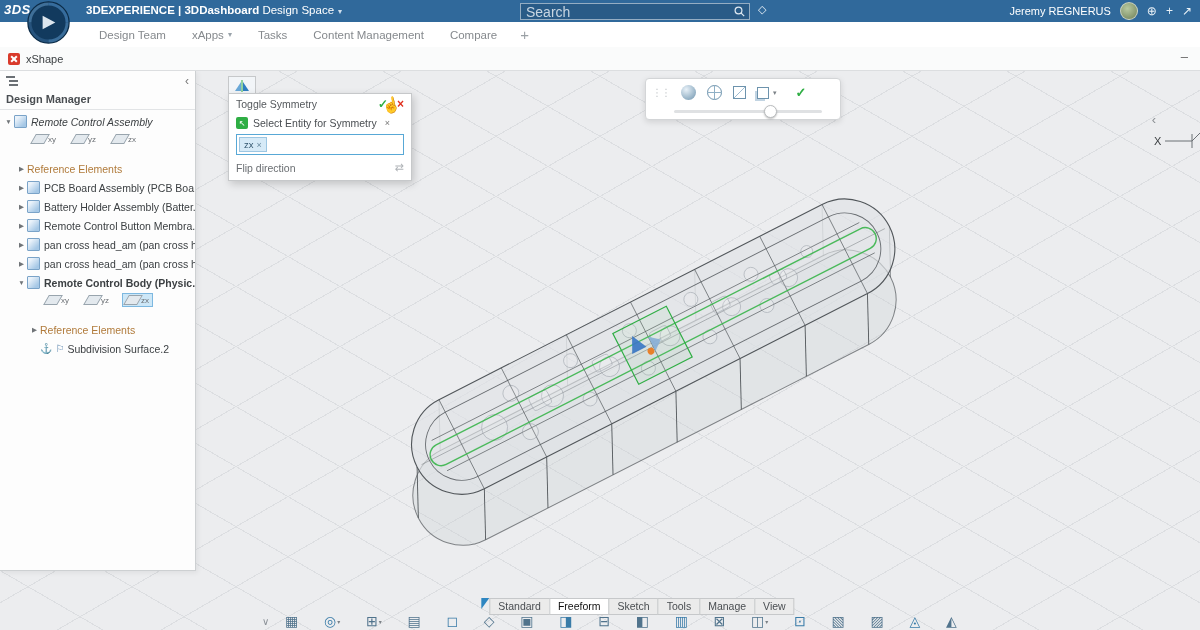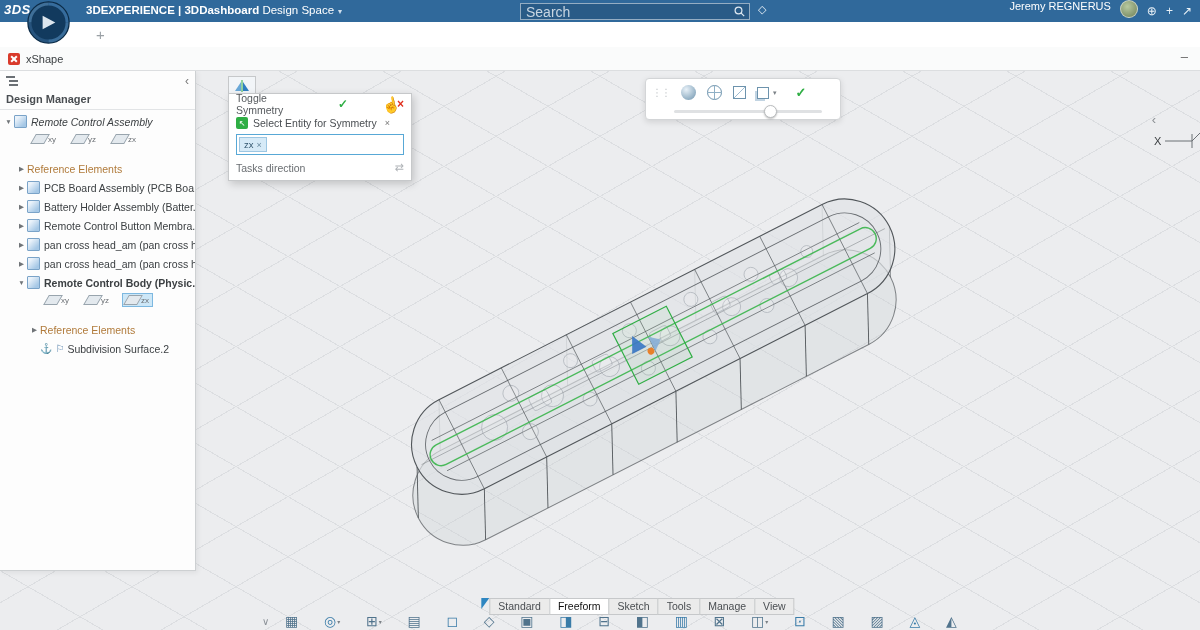--- a/index.html
+++ b/index.html
@@ -15,21 +15,21 @@
   .tb-title .b{font-weight:bold;}
   .tb-caret{font-size:8px;margin-left:4px;color:#cfe0ee;}
   .searchwrap{position:absolute;left:520px;top:3px;width:228px;height:15px;
         border:1px solid rgba(255,255,255,.5);background:rgba(0,0,0,.13);
         display:flex;align-items:center;}
   .searchwrap input{flex:1;background:transparent;border:none;outline:none;color:#eef;
         font-size:14px;padding:0 5px;font-family:"Liberation Sans",sans-serif;}
   .searchwrap input::placeholder{color:#c9d6e2;}
   .search-ic{flex:none;margin-right:4px;display:flex;}
   .diamond{position:absolute;left:758px;top:3px;font-size:11px;color:#e8f0f7;}
-  .tb-right{position:absolute;right:8px;top:0;height:22px;display:flex;gap:9px;}
+  .tb-right{position:absolute;right:8px;top:0;height:22px;display:flex;align-items:center;gap:9px;}
   .user{font-size:11px;color:#fff;}
   .avatar{width:16px;height:16px;border-radius:50%;
         background:radial-gradient(circle at 40% 35%,#b8c9a0,#6d7f57);
         border:1px solid rgba(255,255,255,.55);}
   .tb-ic{font-size:12px;color:#e9f1f7;line-height:22px;}
 
   
   .navrow{position:absolute;top:22px;left:0;right:0;height:25px;background:#fff;
         border-bottom:1px solid #e3e4e6;display:flex;align-items:center;
         padding-left:86px;z-index:20;}
@@ -80,21 +80,21 @@
         transform:skewX(-30deg);}
   .plane-label{font-size:8px;color:#6b7075;}
 
   
   .dlg-tab{position:absolute;left:228px;top:6px;width:26px;height:17px;background:#f2f5f8;
         border:1px solid #c6c8ca;border-bottom:none;display:flex;align-items:center;
         justify-content:center;z-index:16;}
   .dialog{position:absolute;left:228px;top:23px;width:182px;background:#fff;
         border:1px solid #c6c8ca;box-shadow:2px 3px 8px rgba(0,0,0,.18);z-index:16;
         font-size:10.5px;color:#4a4e52;}
-  .dlg-header{display:flex;align-items:center;height:19px;padding:0 7px;gap:40px;}
+  .dlg-header{display:flex;align-items:center;height:19px;padding:0 7px;}
   .dlg-title{flex:1;color:#55595d;}
   .dlg-ok{color:#2fae44;font-weight:bold;font-size:12px;margin-right:9px;}
   .dlg-x{color:#e0301e;font-weight:bold;font-size:12px;}
   .dlg-row{display:flex;align-items:center;gap:5px;padding:4px 7px 1px;}
   .sel-ic{width:12px;height:12px;background:#2fae44;color:#fff;font-size:8px;flex:none;
         display:flex;align-items:center;justify-content:center;border-radius:2px;}
   .row-x{color:#777;font-size:9px;margin-left:3px;}
   .dlg-input{margin:4px 7px 3px;height:17px;border:1px solid #58a8d6;display:flex;
         align-items:center;padding:1px 2px;}
   .chip{background:#d6eaf7;border:1px solid #9cc6e2;font-size:9.5px;color:#33566e;
@@ -181,20 +181,38 @@
     <circle cx="22" cy="22" r="21" fill="#123a5e" stroke="#0b2b47" stroke-width="1.5"></circle>
     <path d="M22 3 A19 19 0 0 1 41 22" fill="none" stroke="#3d76a8" stroke-width="3" opacity=".85"></path>
     <path d="M3 22 A19 19 0 0 1 22 3" fill="none" stroke="#5e93c0" stroke-width="3" opacity=".6"></path>
     <path d="M22 41 A19 19 0 0 1 3 22" fill="none" stroke="#2c5a85" stroke-width="3" opacity=".8"></path>
     <path d="M41 22 A19 19 0 0 1 22 41" fill="none" stroke="#4b83b3" stroke-width="3" opacity=".7"></path>
     <path d="M16 15 L29 22 L16 29 Z" fill="#eef4fa" opacity=".92"></path>
   </svg>
 </div>
 
 <div class="navrow">
+  <span style="display:flex;align-items:center;">
+      <div class="ntab">
+        <span>Design Team</span>
+      </div>
+      <div class="ntab">
+        <span>xApps</span>
+        <span class="ncaret">▾</span>
+      </div>
+      <div class="ntab">
+        <span>Tasks</span>
+      </div>
+      <div class="ntab">
+        <span>Content Management</span>
+      </div>
+      <div class="ntab">
+        <span>Compare</span>
+      </div>
+    </span>
   <span class="nav-add">+</span>
 </div>
 
 <div class="appbar">
   <span class="xshape-ic"></span>
   <span class="appbar-label">xShape</span>
   <span class="minimize">–</span>
 </div>
 
 <div class="viewport">
@@ -302,21 +320,21 @@
       <span>Select Entity for Symmetry</span>
       <span class="row-x">×</span>
     </div>
     <div class="dlg-input">
       <span class="chip">
         <span>zx</span>
         <span class="chip-x">×</span>
       </span>
     </div>
     <div class="dlg-foot">
-      <span>Tasks direction</span>
+      <span>Flip direction</span>
       <span class="flip-ic">⇄</span>
     </div>
   </div>
   <span class="hand">☝</span>
 
   <div class="vtb">
     <div class="vtb-row">
       <span class="vtb-handle">⋮⋮</span>
       <span class="i-sphere"></span>
       <span class="i-sphere2"></span>

